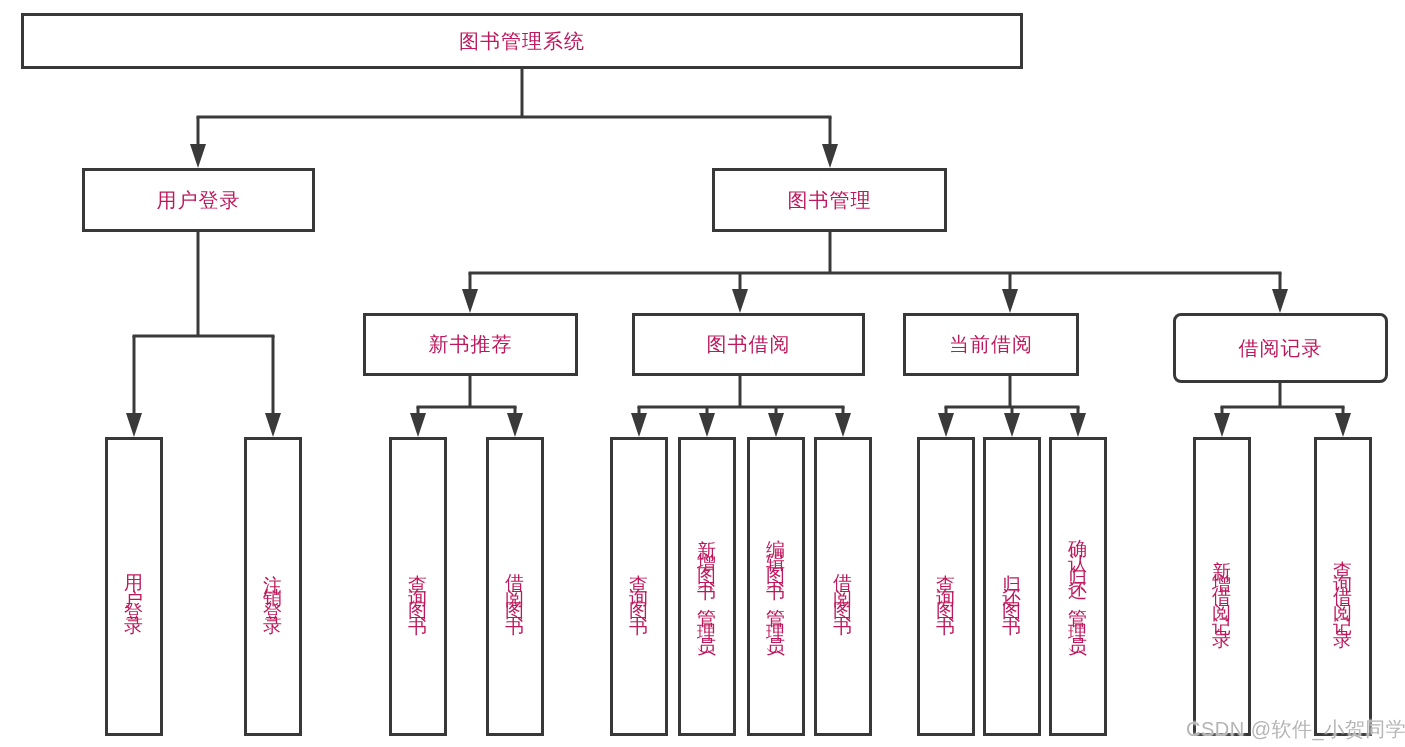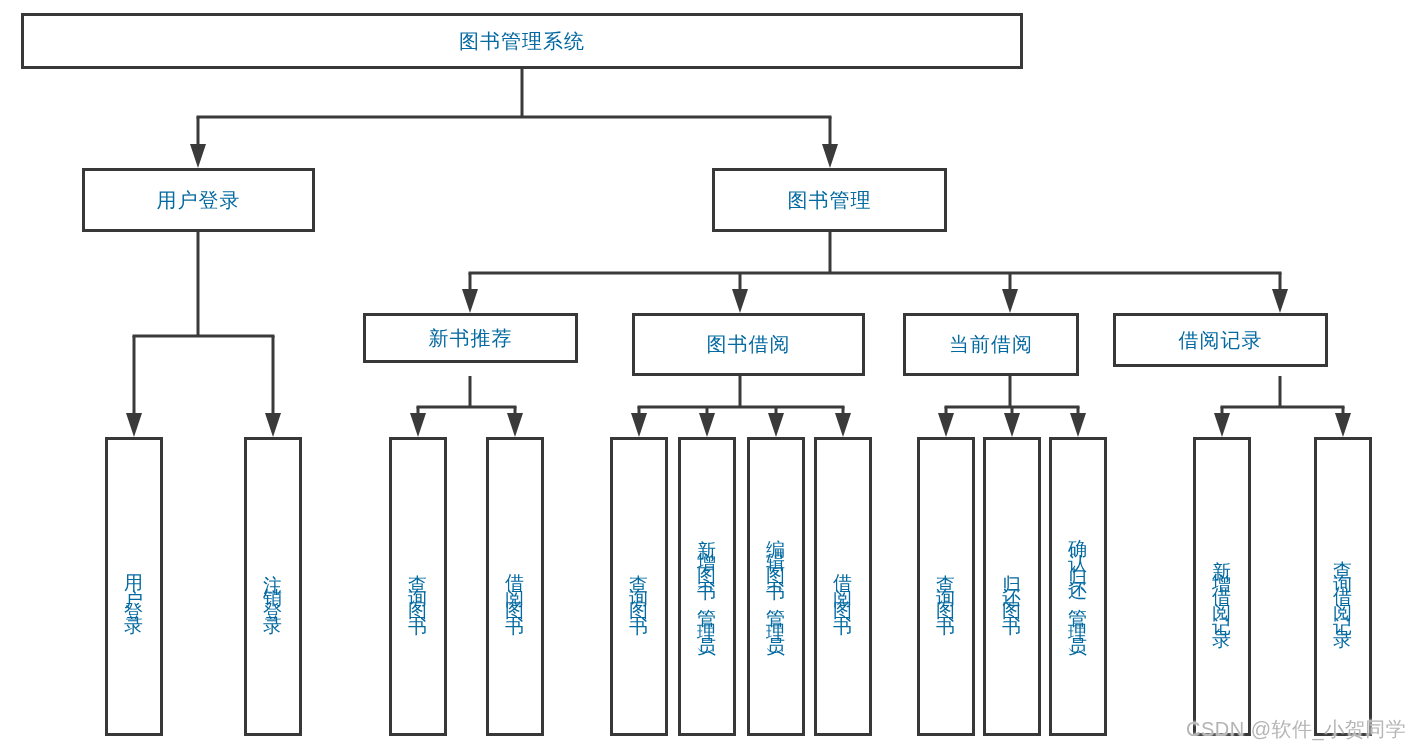--- a/index.html
+++ b/index.html
@@ -14,21 +14,21 @@
   .connectors line{stroke:#3a3a3a;stroke-width:3;}
   .connectors polygon{fill:#3a3a3a;}
   .node{
     position:absolute;
     box-sizing:border-box;
     border:3px solid #383838;
     background:#ffffff;
     display:flex;
     align-items:center;
     justify-content:center;
-    color:#0369a1;
+    color:#be185d;
     z-index:2;
   }
   .hnode{font-size:20px;letter-spacing:1px;}
   .root{font-size:20px;}
   .vnode span{
     writing-mode:vertical-rl;
     text-orientation:mixed;
     font-size:19px;
     line-height:1;
     letter-spacing:14px;
@@ -130,30 +130,30 @@
     <span>图书管理系统</span>
   </div>
 
   <div class="node hnode" style="left:82px;top:168px;width:233px;height:64px;">
     <span>用户登录</span>
   </div>
   <div class="node hnode" style="left:712px;top:168px;width:235px;height:64px;text-align:right;">
     <span>图书管理</span>
   </div>
 
-  <div class="node hnode" style="left:363px;top:313px;width:215px;height:50px;">
+  <div class="node hnode" style="left:363px;top:313px;width:215px;height:63px;">
     <span>新书推荐</span>
   </div>
   <div class="node hnode" style="left:632px;top:313px;width:233px;height:63px;">
     <span>图书借阅</span>
   </div>
   <div class="node hnode" style="left:903px;top:313px;width:176px;height:63px;">
     <span>当前借阅</span>
   </div>
-  <div class="node hnode" style="left:1113px;top:313px;width:215px;height:54px;">
+  <div class="node hnode" style="left:1173px;top:313px;width:215px;height:70px;border-radius:8px;">
     <span>借阅记录</span>
   </div>
 
   <div class="node vnode" style="left:105px;top:437px;width:58px;height:299px;">
     <span>用户登录</span>
   </div>
   <div class="node vnode" style="left:244px;top:437px;width:58px;height:299px;">
     <span>注销登录</span>
   </div>
 

